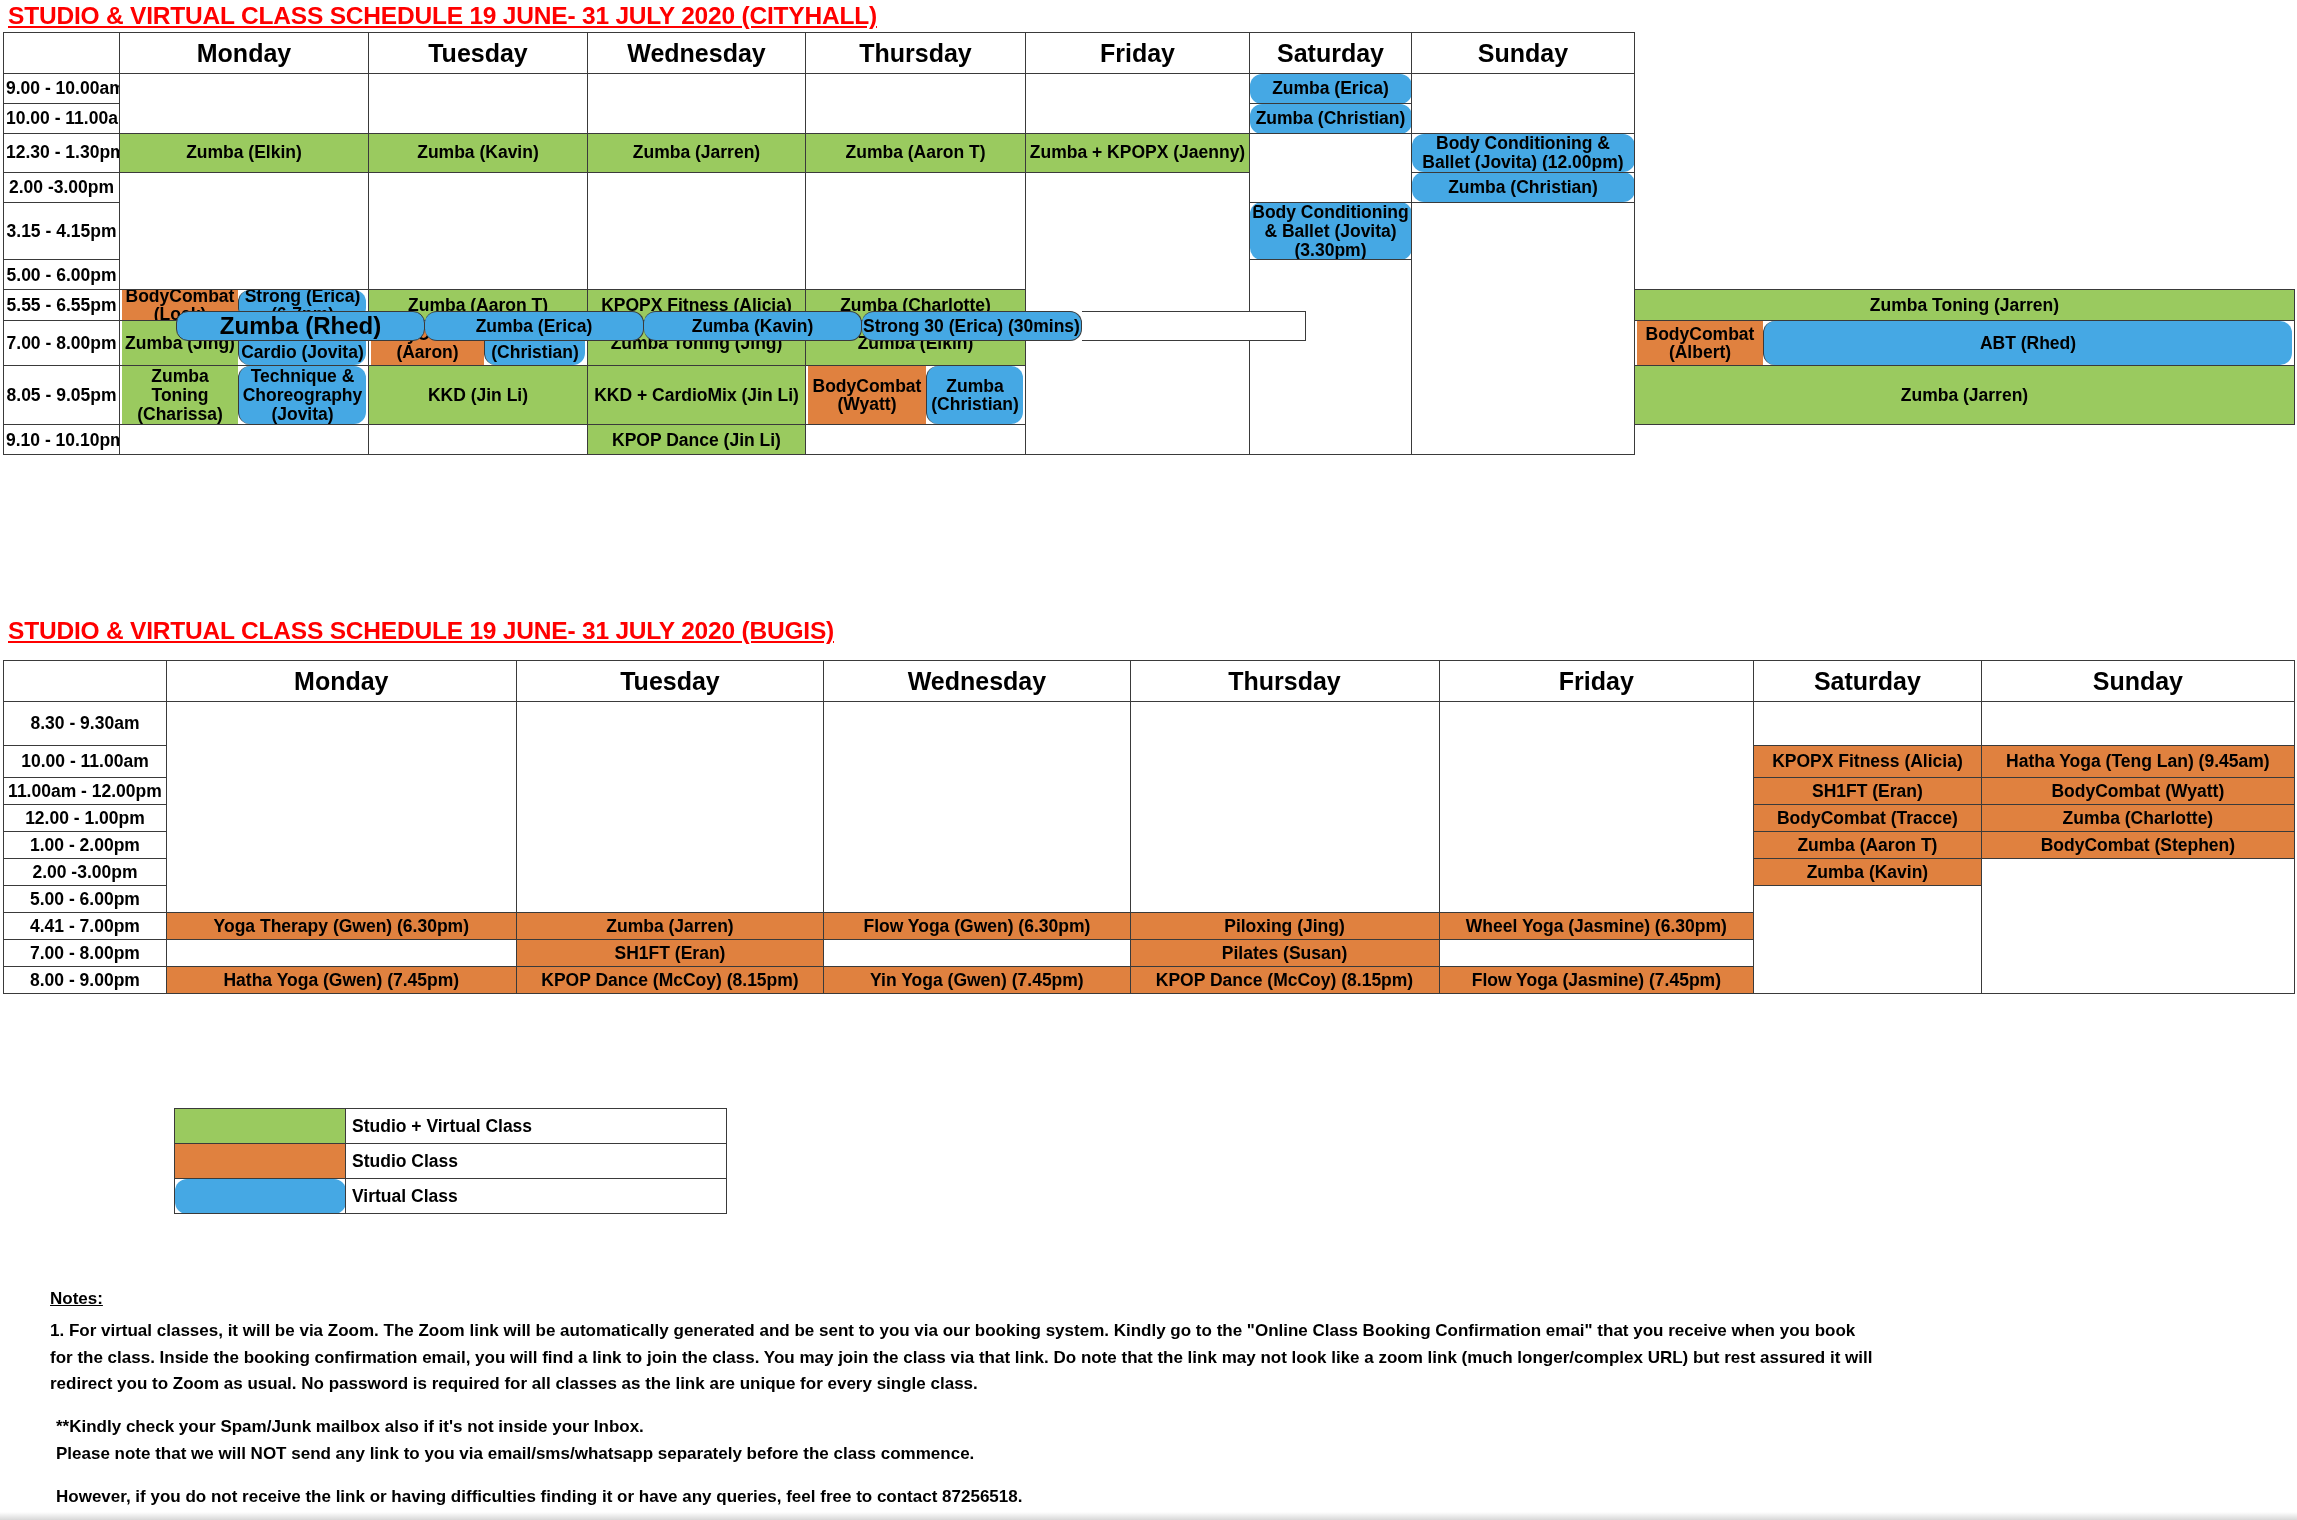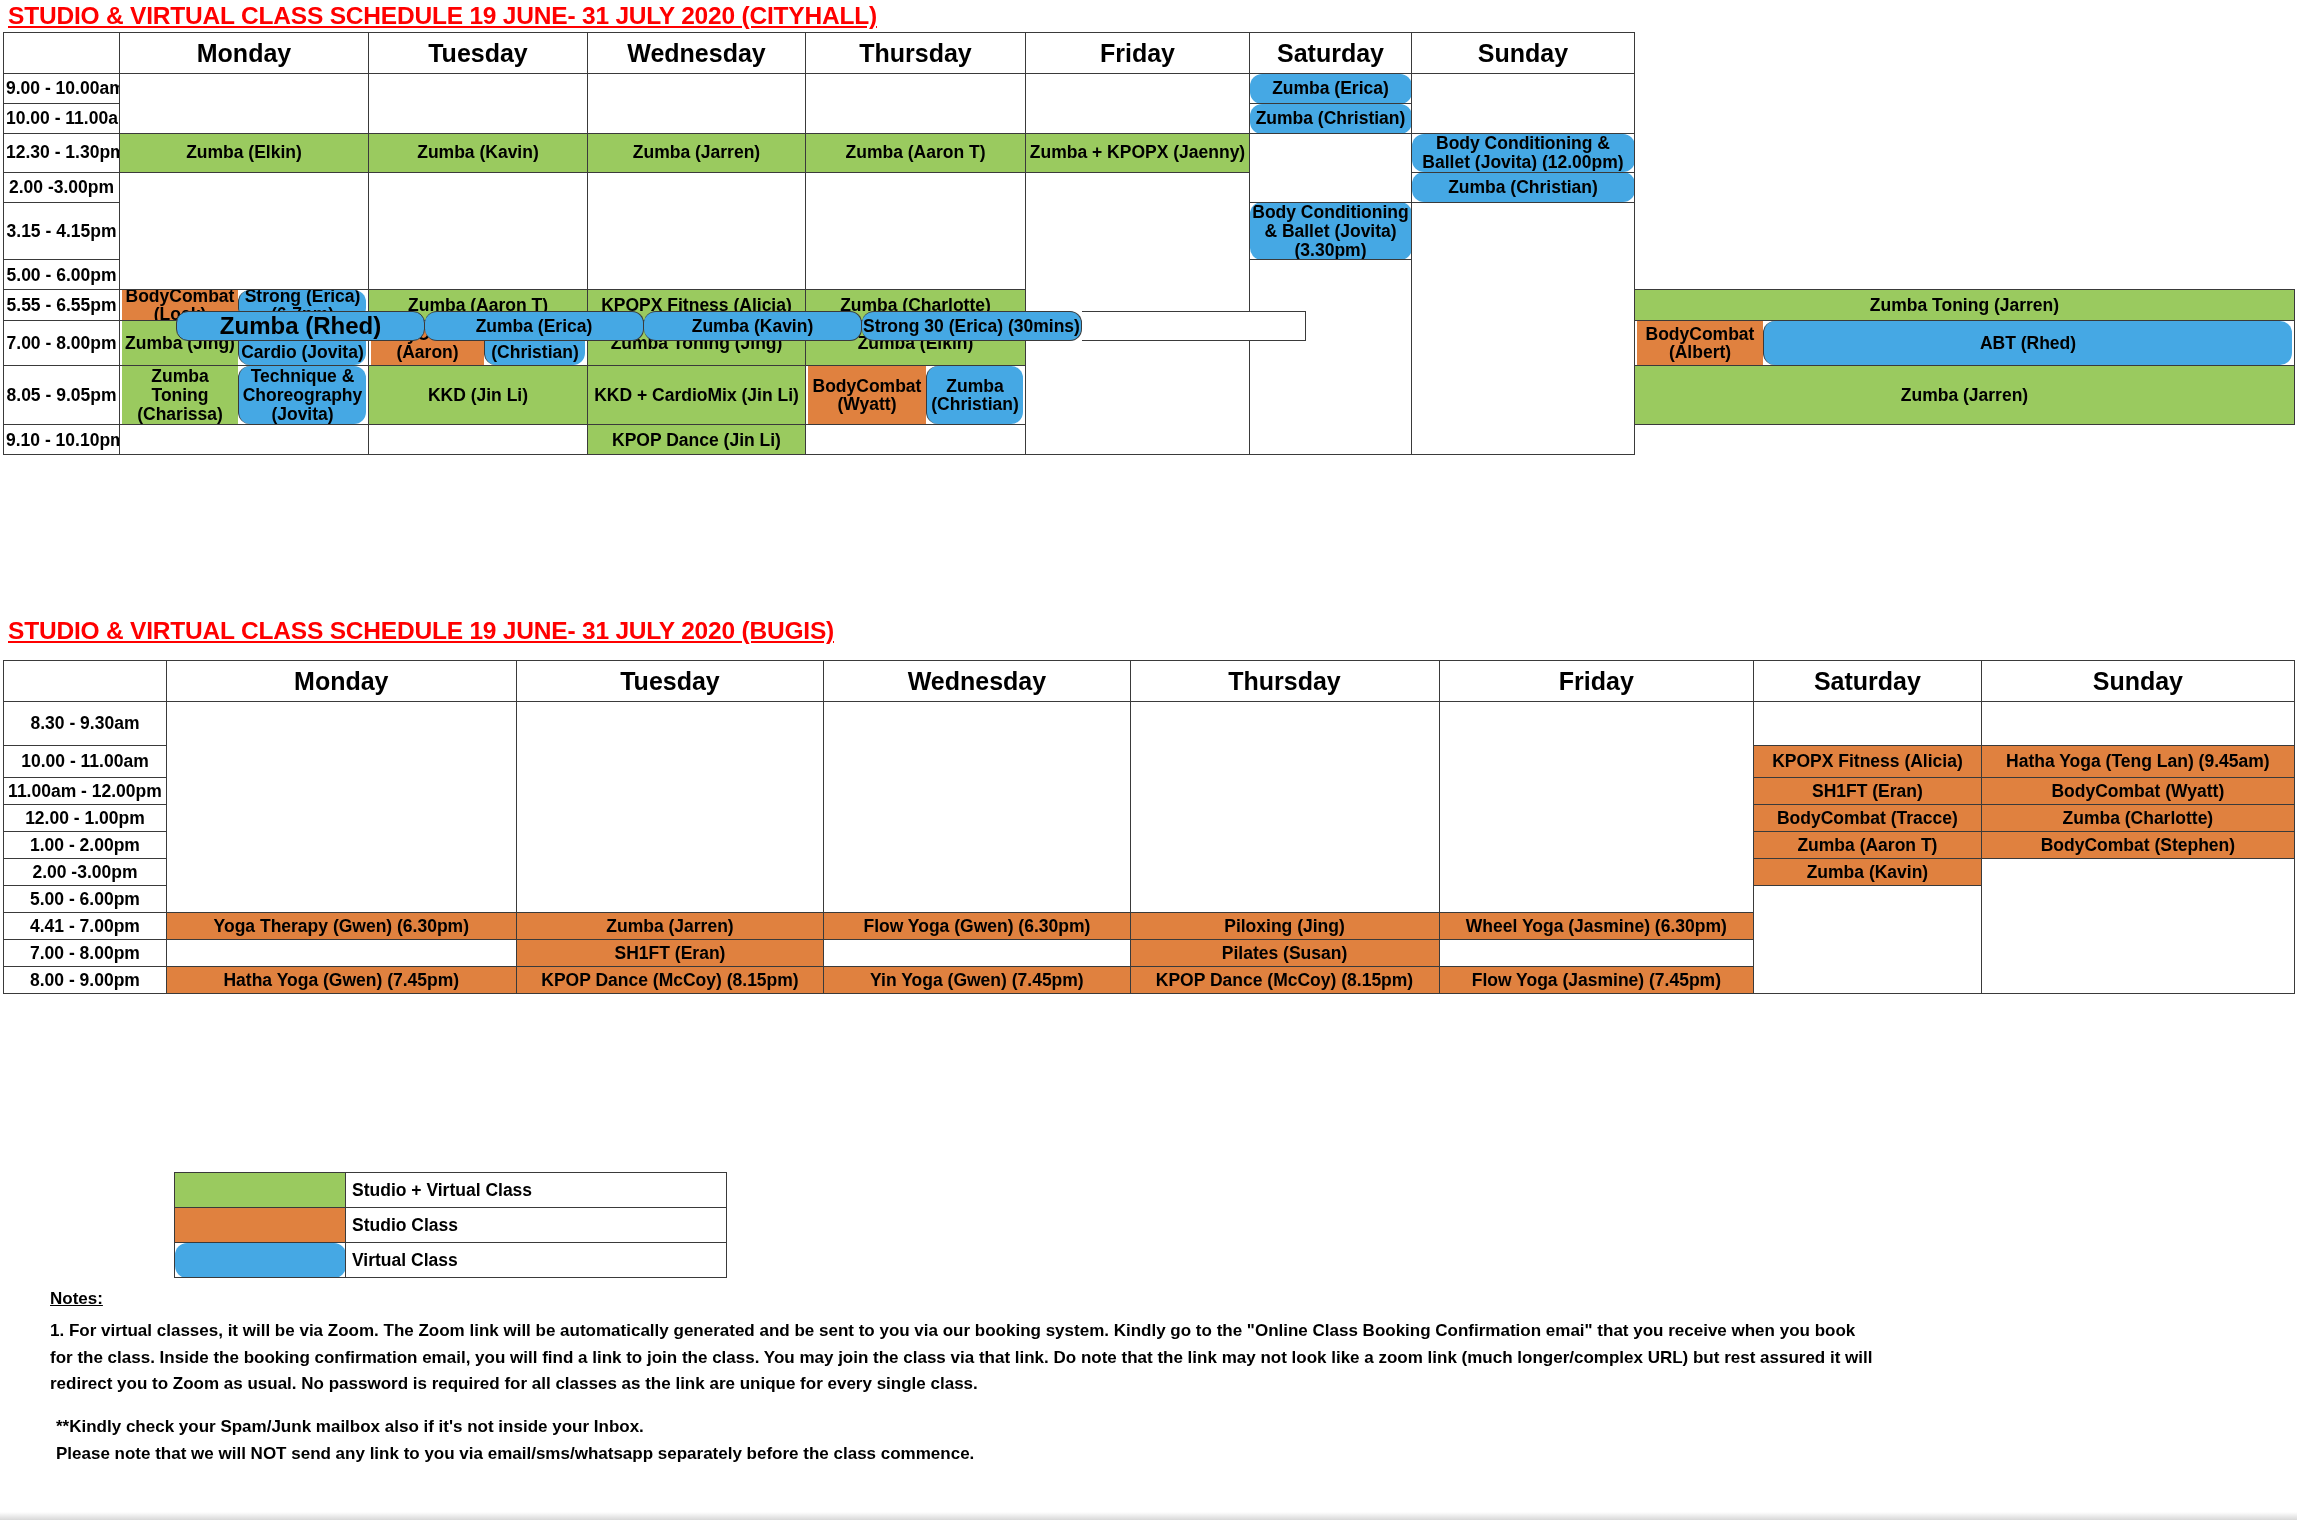--- a/index.html
+++ b/index.html
@@ -368,21 +368,21 @@
         <td class="time">8.00 - 9.00pm</td>
         <td class="o">Hatha Yoga (Gwen) (7.45pm)</td>
         <td class="o">KPOP Dance (McCoy) (8.15pm)</td>
         <td class="o">Yin Yoga (Gwen) (7.45pm)</td>
         <td class="o">KPOP Dance (McCoy) (8.15pm)</td>
         <td class="o">Flow Yoga (Jasmine) (7.45pm)</td>
       </tr>
     </tbody>
   </table>
 
-  <table class="legend" style="position:absolute; left:174px; top:1172px;">
+  <table class="legend" style="position:absolute; left:174px; top:1108px;">
     <tbody>
       <tr>
         <td class="swatch g"></td>
         <td class="lbl">Studio + Virtual Class</td>
       </tr>
       <tr>
         <td class="swatch o"></td>
         <td class="lbl">Studio Class</td>
       </tr>
       <tr>
@@ -392,17 +392,18 @@
     </tbody>
   </table>
 
   <div class="notes" style="position:absolute; left:10px; top:1286px; width:1830px;">
     <p class="hdr">Notes:</p>
     <p style="margin-top:6px;">1. For virtual classes, it will be via Zoom. The Zoom link will be automatically generated and be sent to you via our booking system. Kindly go to the "Online Class Booking Confirmation emai" that you receive when you book for the class. Inside the booking confirmation email, you will find a link to join the class. You may join the class via that link. Do note that the link may not look like a zoom link (much longer/complex URL) but rest assured it will redirect you to Zoom as usual. No password is required for all classes as the link are unique for every single class.</p>
     <div class="gap"></div>
     <p style="padding-left:6px;">**Kindly check your Spam/Junk mailbox also if it's not inside your Inbox.</p>
     <p style="padding-left:6px;">Please note that we will NOT send any link to you via email/sms/whatsapp separately before the class commence.</p>
     <div class="gap"></div>
+    <p style="padding-left:6px;">However, if you do not receive the link or having difficulties finding it or have any queries, feel free to contact 87256518.</p>
   </div>
 
   <div class="bottom-strip"></div>
 
 </div>
 
 </body></html>

